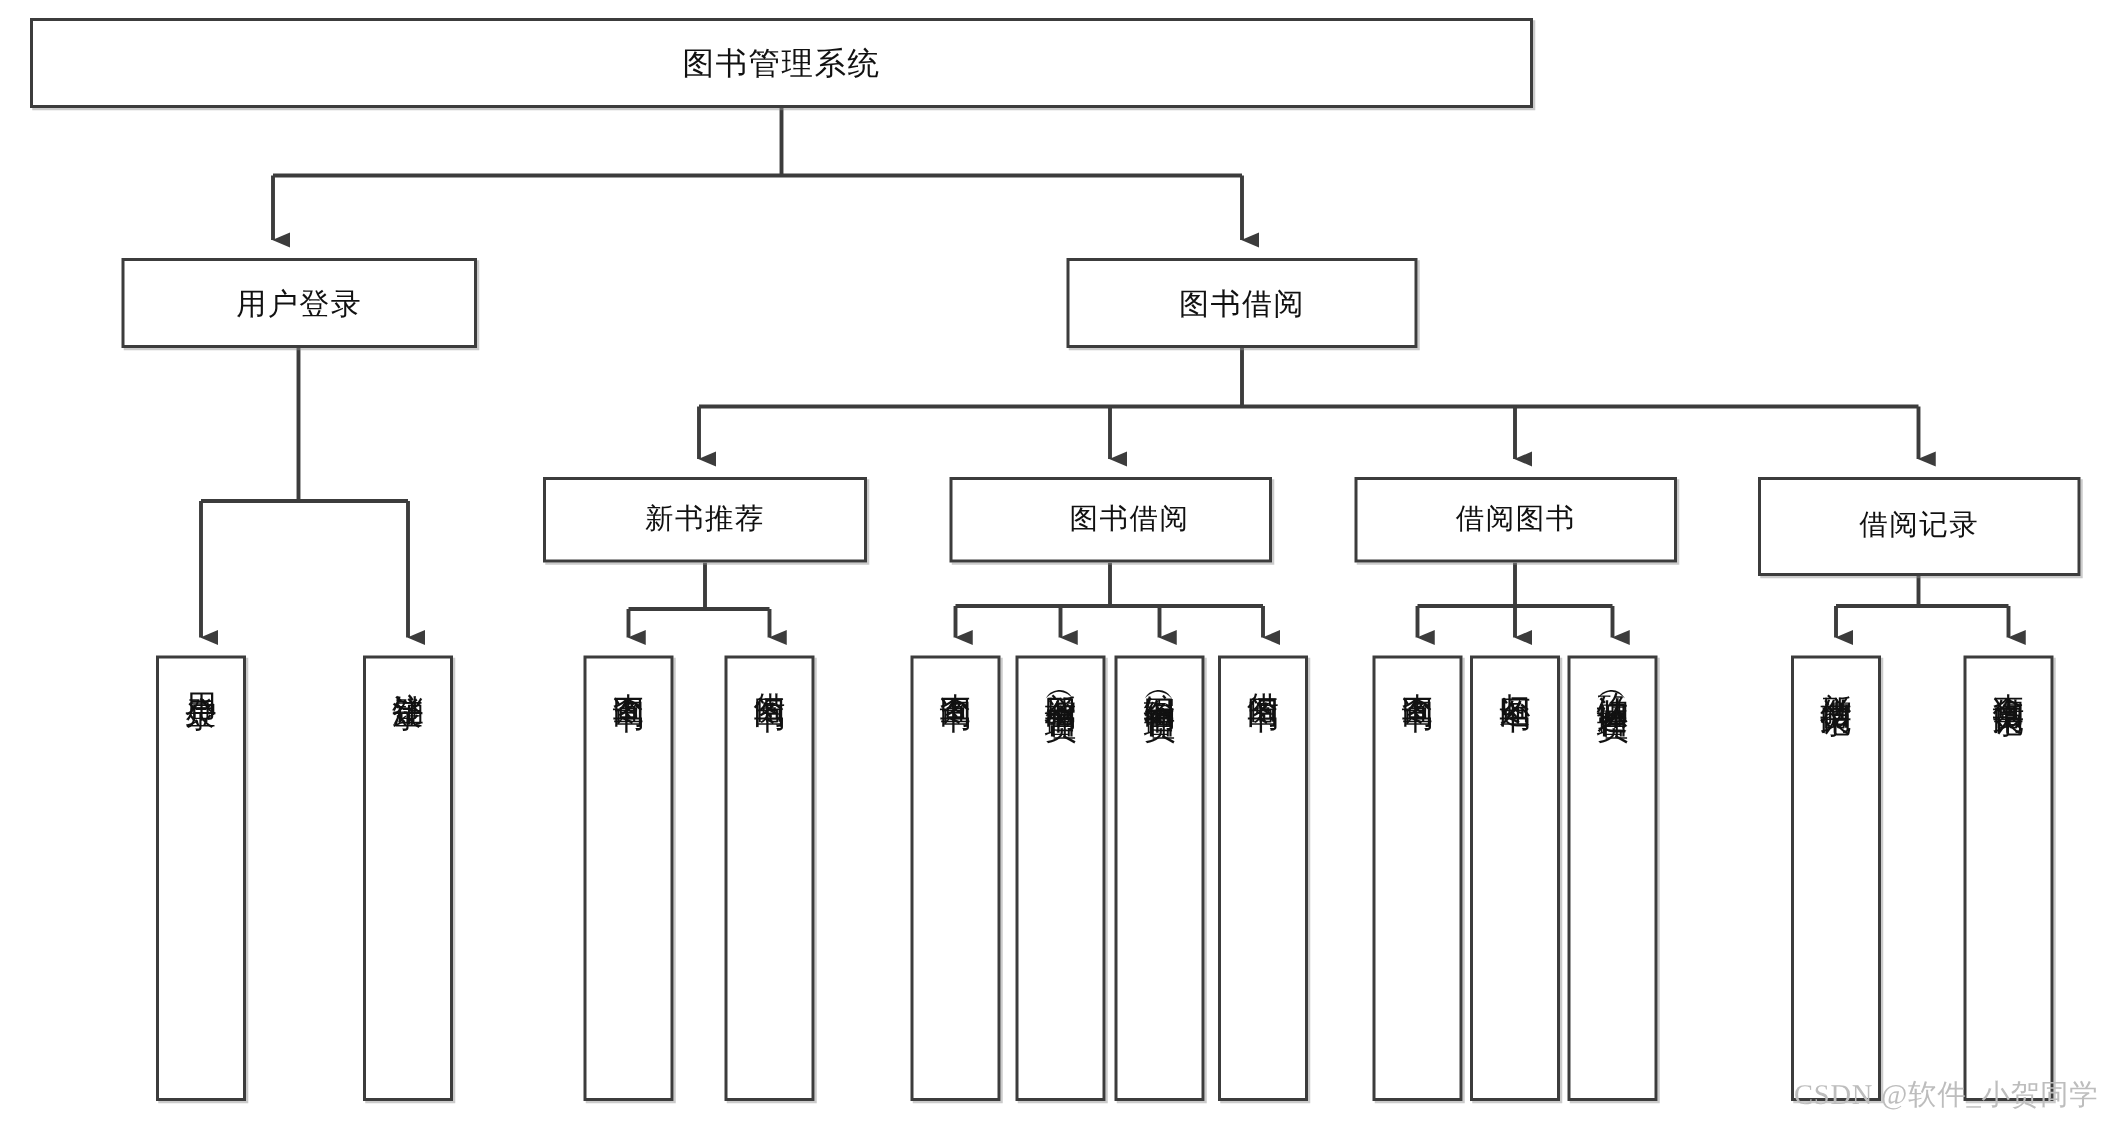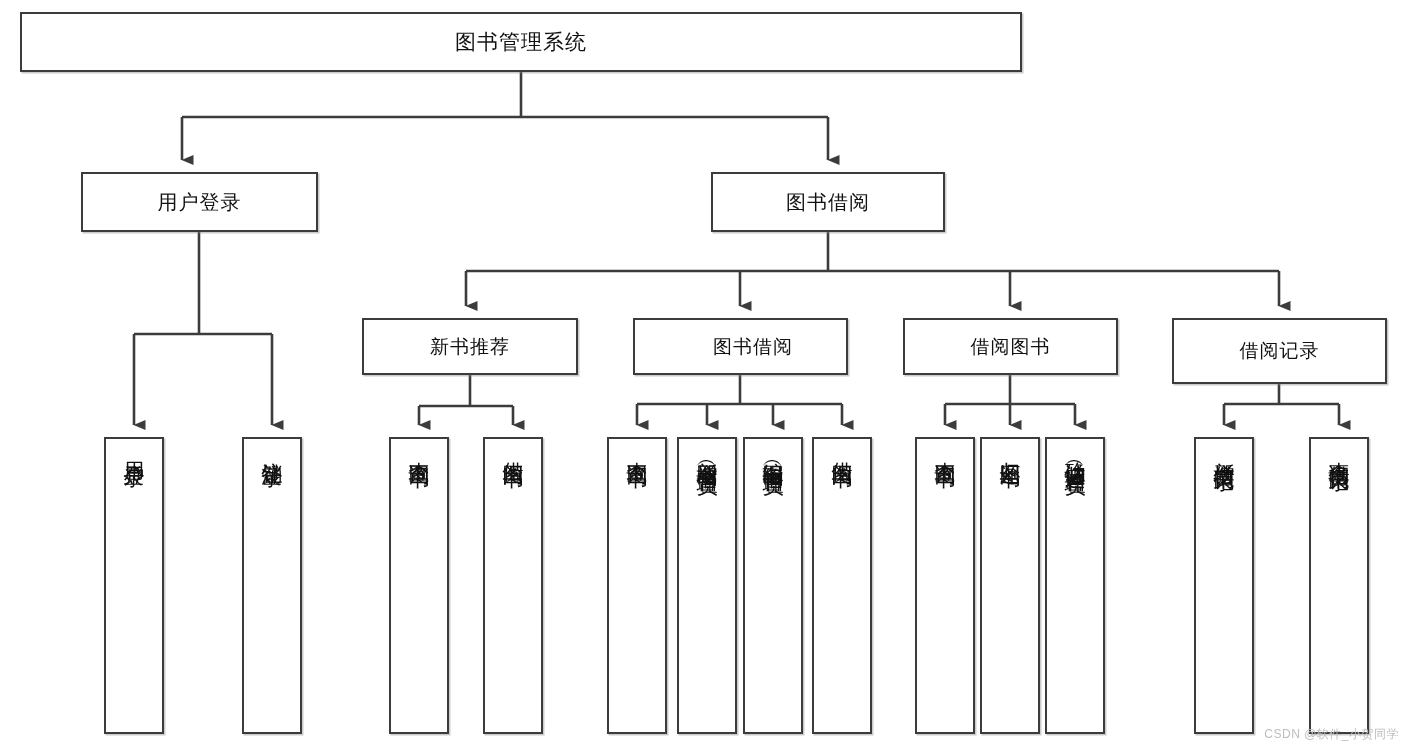--- a/index.html
+++ b/index.html
@@ -51,25 +51,25 @@
     margin:0 auto;
   }
 
   
   #wires{position:absolute;left:0;top:0;width:1405px;height:747px;pointer-events:none;}
 
   
   .watermark{
     position:absolute;
     right:6px;bottom:4px;
-    font-size:12px;
+    font-size:19px;
     color:#bdbdbd;
     letter-spacing:.5px;
     white-space:nowrap;
-    font-family:Liberation Sans, sans-serif;
+    font-family:Liberation Serif, serif;
   }
 </style>
 </head>
 <body>
 
 <div id="stage">
 
   <svg id="wires" viewBox="0 0 1405 747" xmlns="http://www.w3.org/2000/svg">
     <defs>
       <marker id="arw" markerWidth="9" markerHeight="11" refX="4" refY="10.2" orient="auto-start-reverse" markerUnits="userSpaceOnUse">

